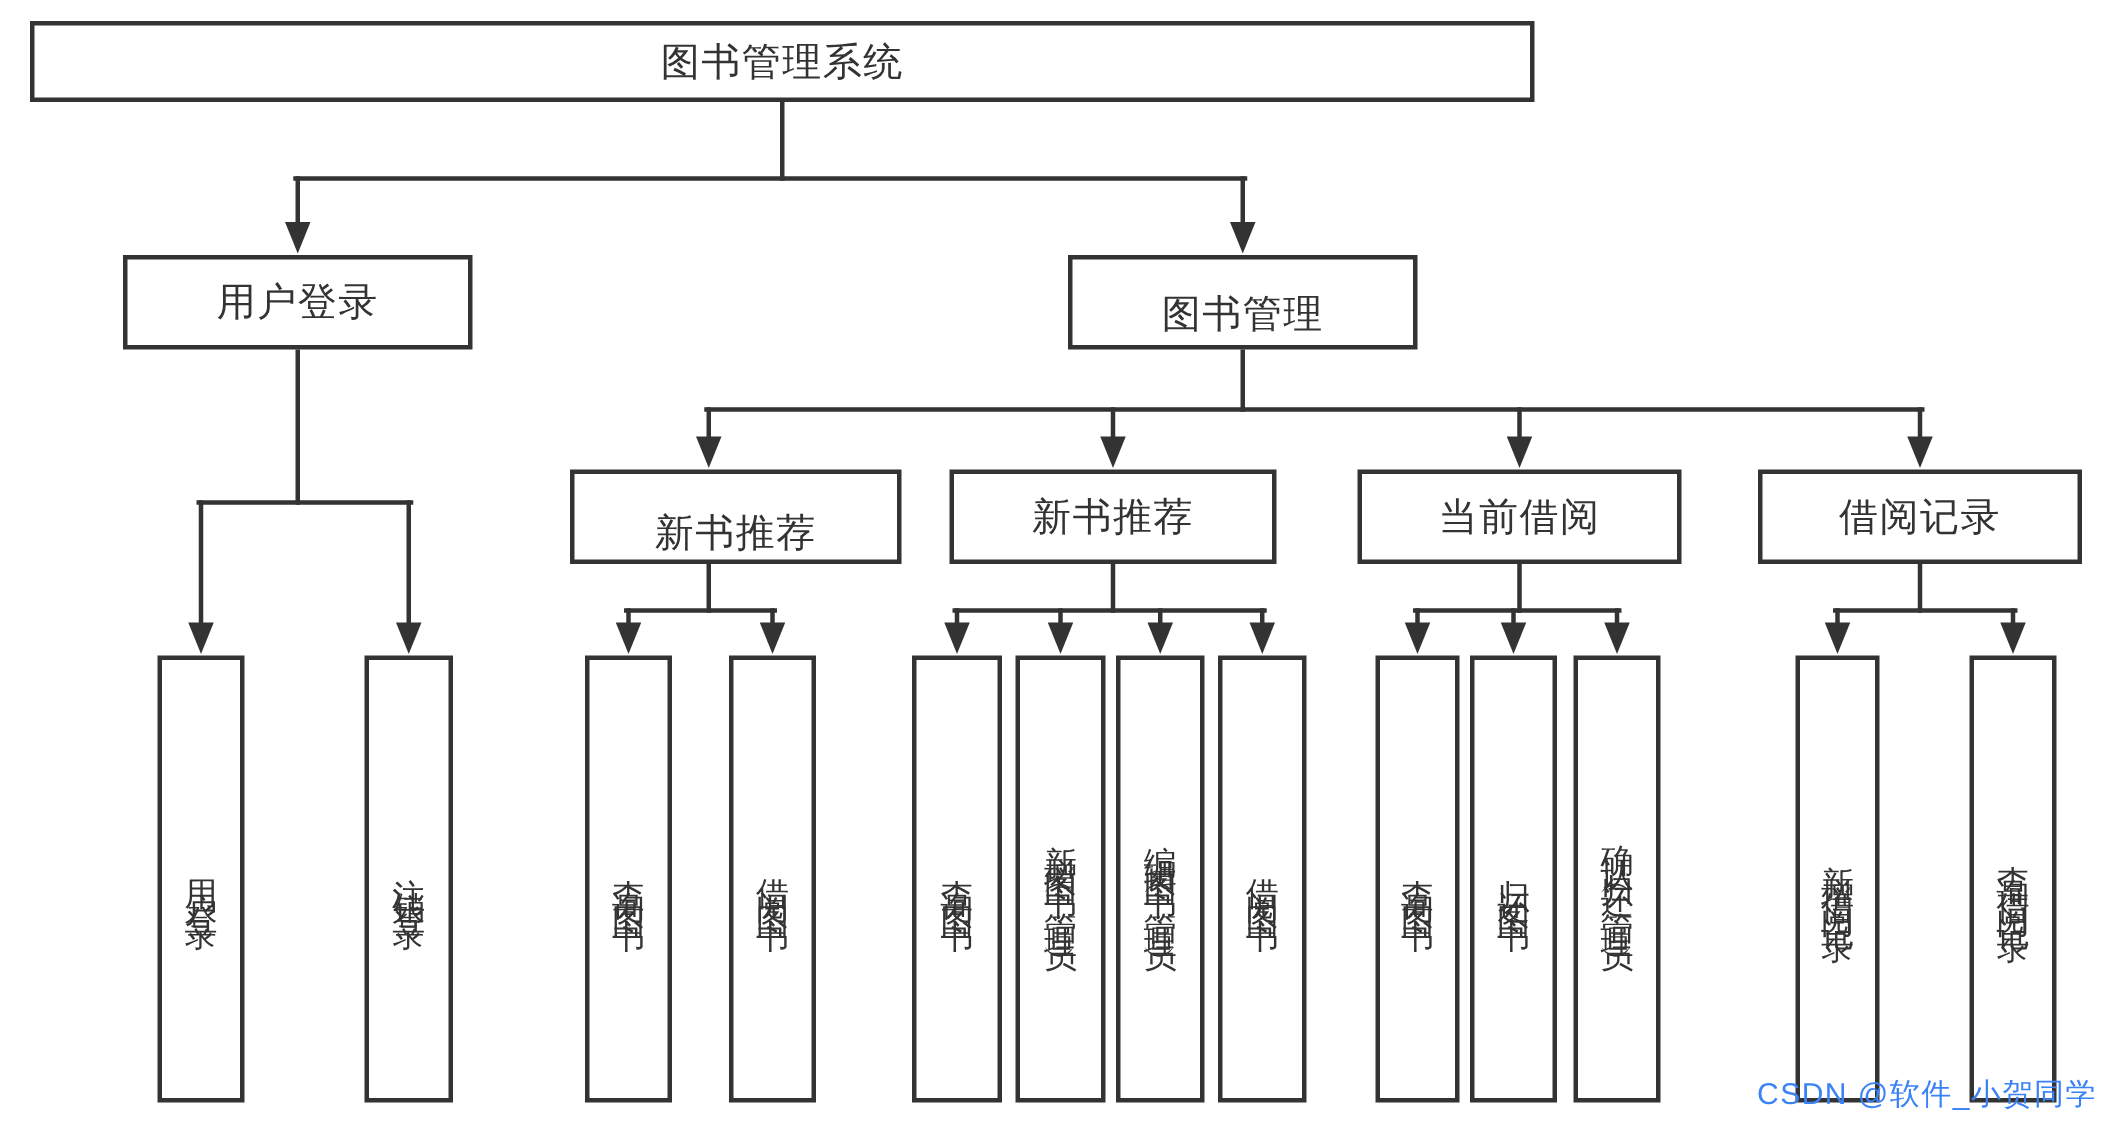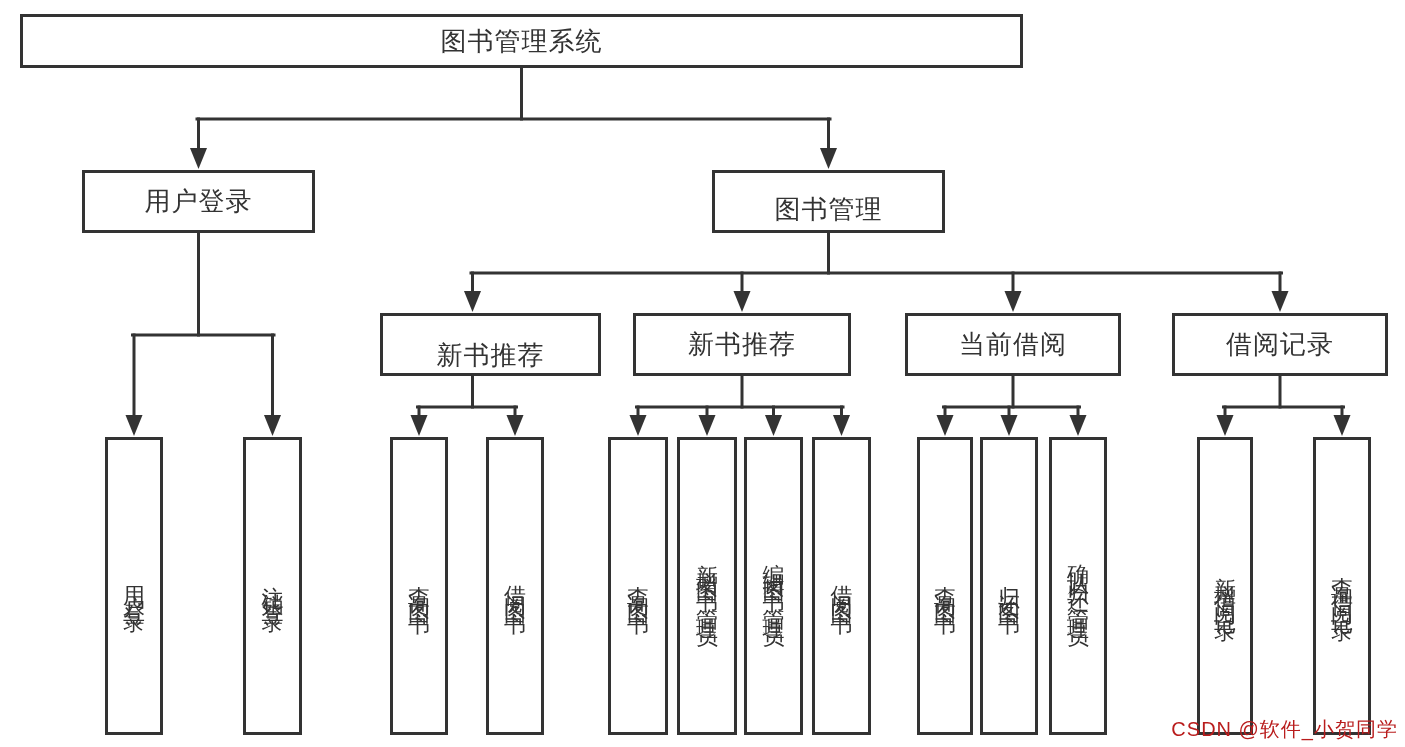--- a/index.html
+++ b/index.html
@@ -109,21 +109,21 @@
       <polygon points="1000.5,415 1017.5,415 1009,436" fill="#333333"></polygon>
       <line x1="1078" y1="407" x2="1078" y2="419" stroke="#333333" stroke-width="3" stroke-linecap="square"></line>
       <polygon points="1069.5,415 1086.5,415 1078,436" fill="#333333"></polygon>
       <line x1="1280" y1="374" x2="1280" y2="407" stroke="#333333" stroke-width="3" stroke-linecap="square"></line>
       <line x1="1223.5" y1="407" x2="1343.5" y2="407" stroke="#333333" stroke-width="3" stroke-linecap="square"></line>
       <line x1="1225" y1="407" x2="1225" y2="419" stroke="#333333" stroke-width="3" stroke-linecap="square"></line>
       <polygon points="1216.5,415 1233.5,415 1225,436" fill="#333333"></polygon>
       <line x1="1342" y1="407" x2="1342" y2="419" stroke="#333333" stroke-width="3" stroke-linecap="square"></line>
       <polygon points="1333.5,415 1350.5,415 1342,436" fill="#333333"></polygon>
     </svg>
-  <div class="watermark" style="color: #b91c1c;">CSDN @软件_小贺同学</div>
+  <div class="watermark" style="color: #3b82f6;">CSDN @软件_小贺同学</div>
 <div class="node" style="left: 20px; top: 14px; width: 1003px; height: 54px; border-color: rgb(51, 51, 51);">
       <span class="label" style="color: rgb(51, 51, 51);">图书管理系统</span>
     </div>
     <div class="node" style="left: 82px; top: 170px; width: 233px; height: 63px; border-color: rgb(51, 51, 51);">
       <span class="label" style="color: rgb(51, 51, 51);">用户登录</span>
     </div>
     <div class="node" style="left: 712px; top: 170px; width: 233px; height: 63px; border-color: rgb(51, 51, 51);">
       <span class="label" style="color: rgb(51, 51, 51); margin-top: 16px;">图书管理</span>
     </div>
     <div class="node" style="left: 380px; top: 313px; width: 221px; height: 63px; border-color: rgb(51, 51, 51); align-items: flex-end;">

